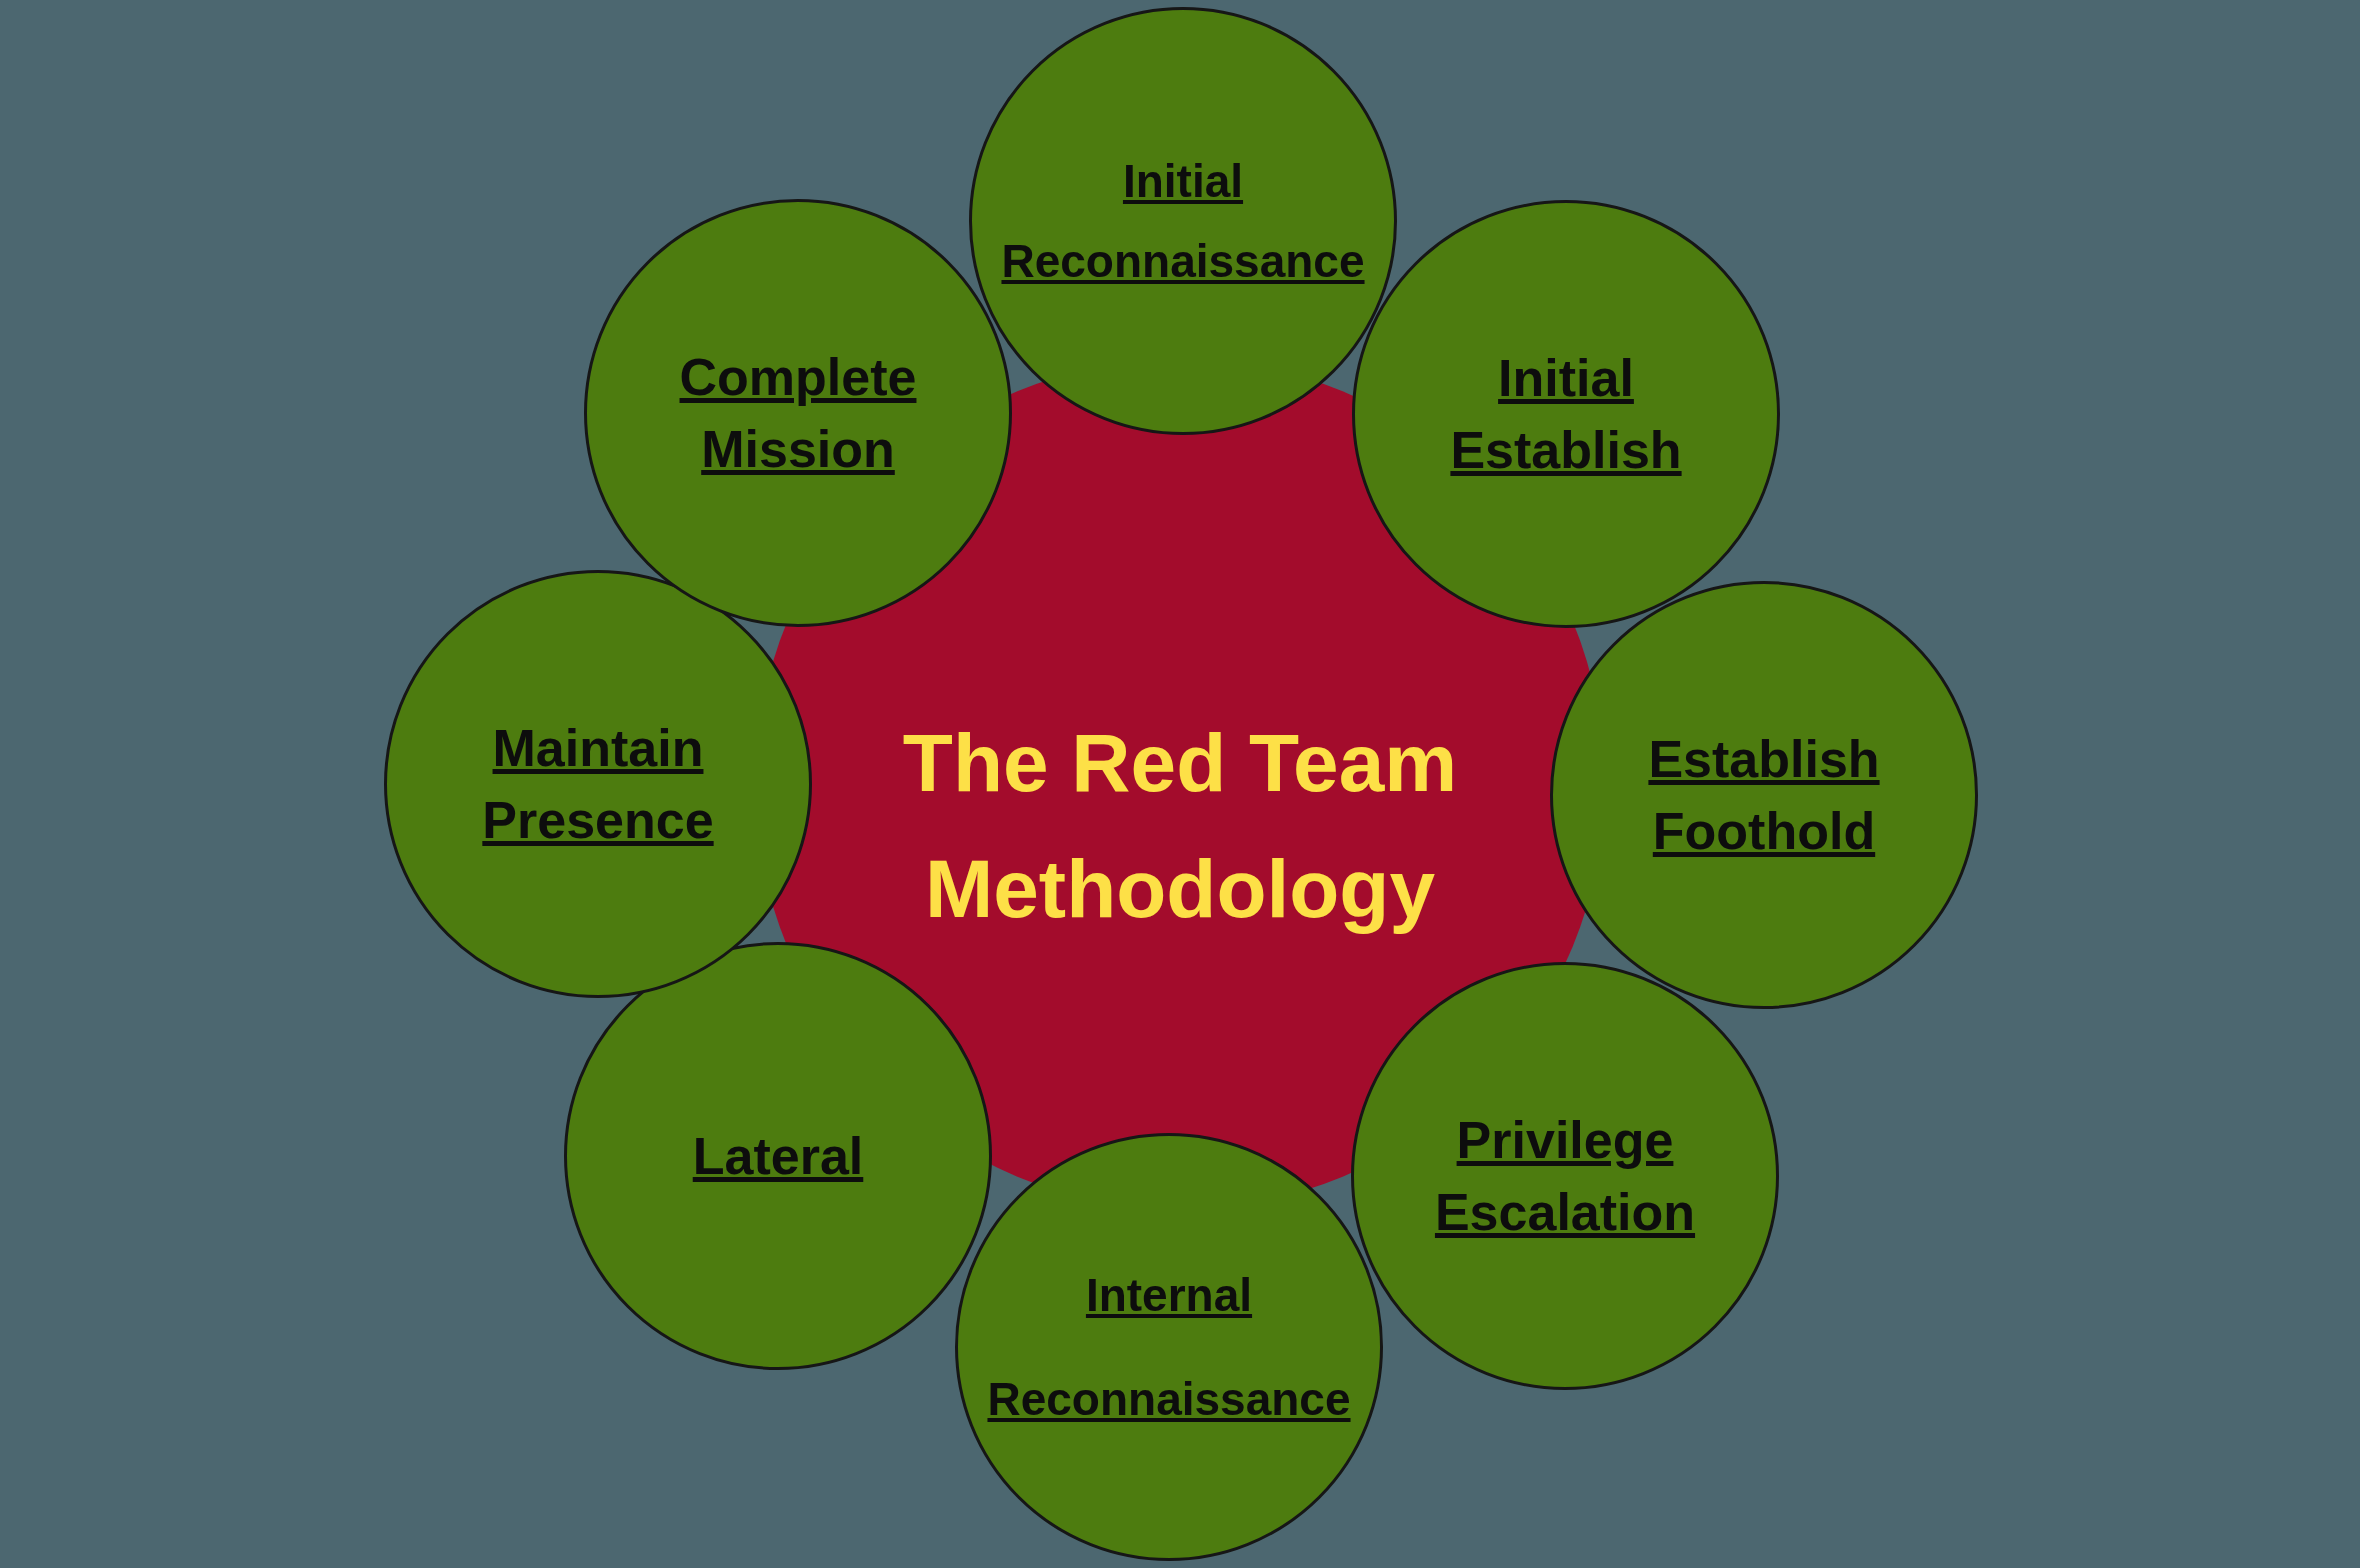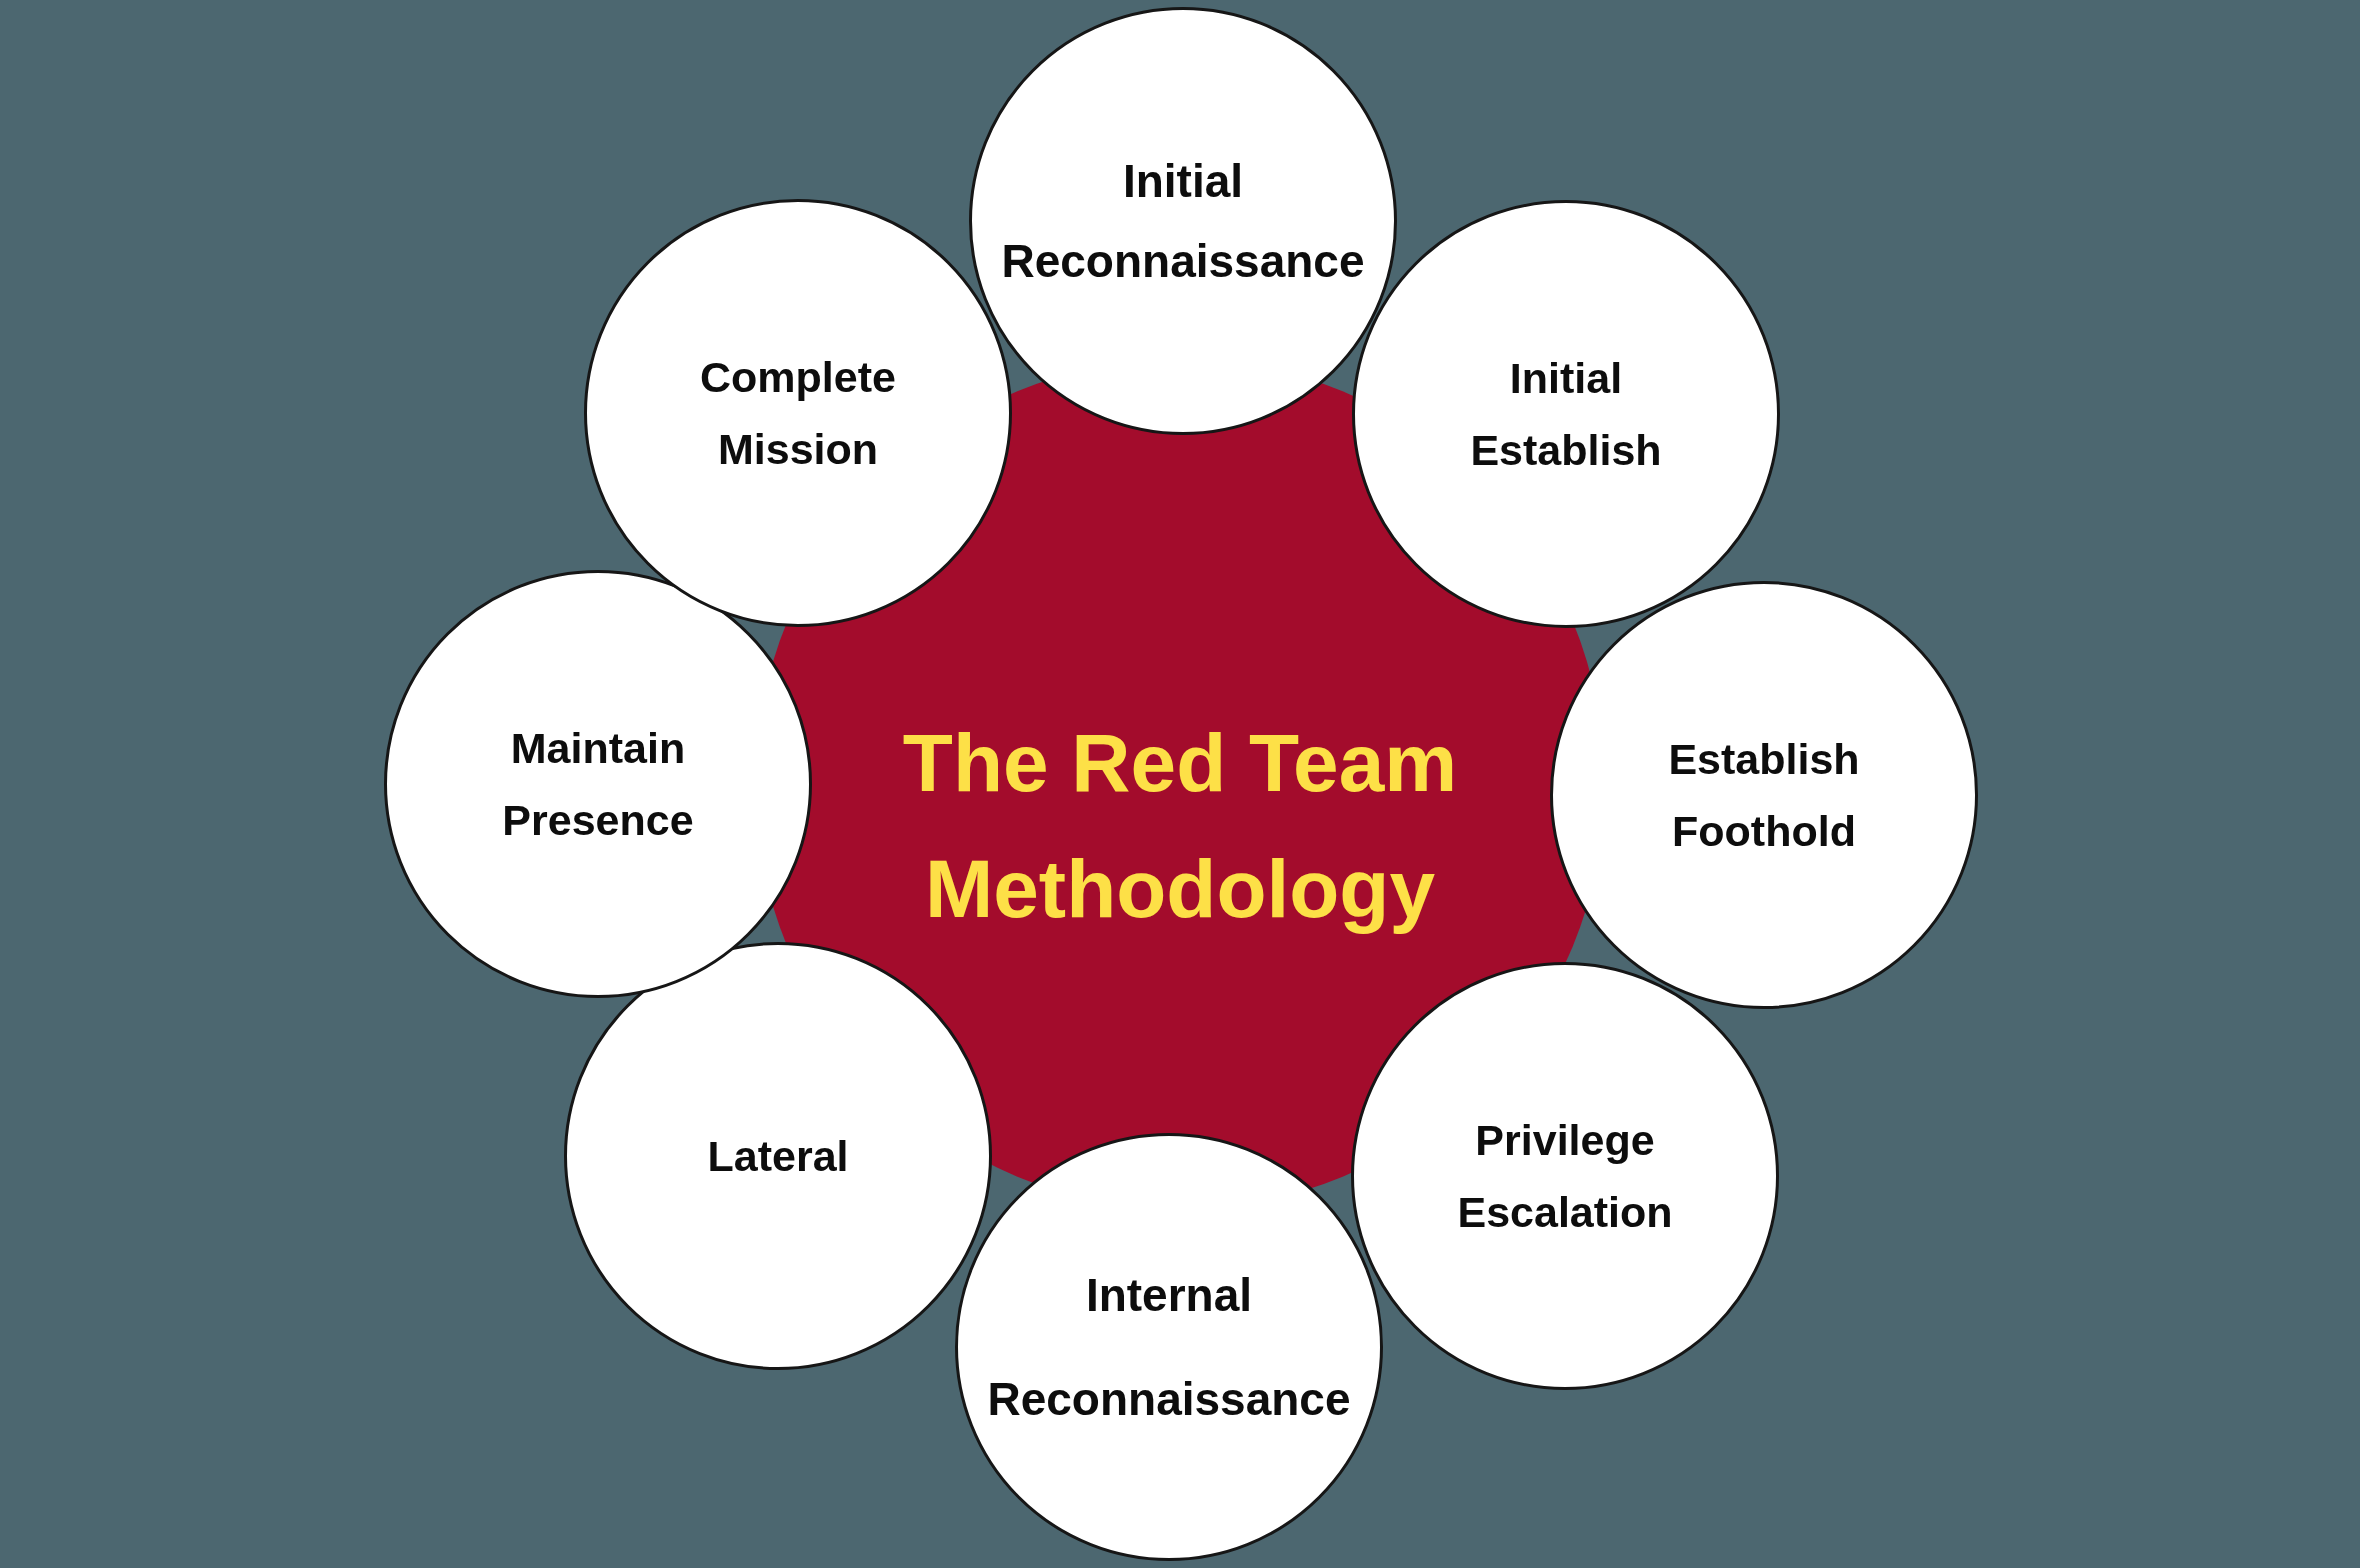--- a/index.html
+++ b/index.html
@@ -34,34 +34,35 @@
     letter-spacing: 0px;
     z-index: 3;
   }
   .hub-title span { display: block; }
   
   .node {
     position: absolute;
     width: 428px;
     height: 428px;
     border-radius: 50%;
-    background: #ffffff;
+    background: #4d7c0f;
     border: 3px solid #161616;
     box-sizing: border-box;
     display: flex;
     flex-direction: column;
     align-items: center;
     justify-content: center;
     text-align: center;
     font-weight: bold;
     color: #0D0D0D;
     z-index: 2;
+    text-decoration: underline;
   }
   .node span { display: block; white-space: nowrap; }
-  .node.std { font-size: 43px; line-height: 72px; }
+  .node.std { font-size: 52px; line-height: 72px; }
   .node.sm  { font-size: 46px; line-height: 80px; }
   
   .n0 { left: 969px;  top: 7px;    }  
   .n1 { left: 1352px; top: 200px;  }  
   .n2 { left: 1550px; top: 581px;  }  
   .n3 { left: 1351px; top: 962px;  }  
   .n4 { left: 955px;  top: 1133px; gap: 24px; }  
   .n5 { left: 564px;  top: 942px;  }  
   .n6 { left: 384px;  top: 570px;  }  
   .n7 { left: 584px;  top: 199px;  }  

